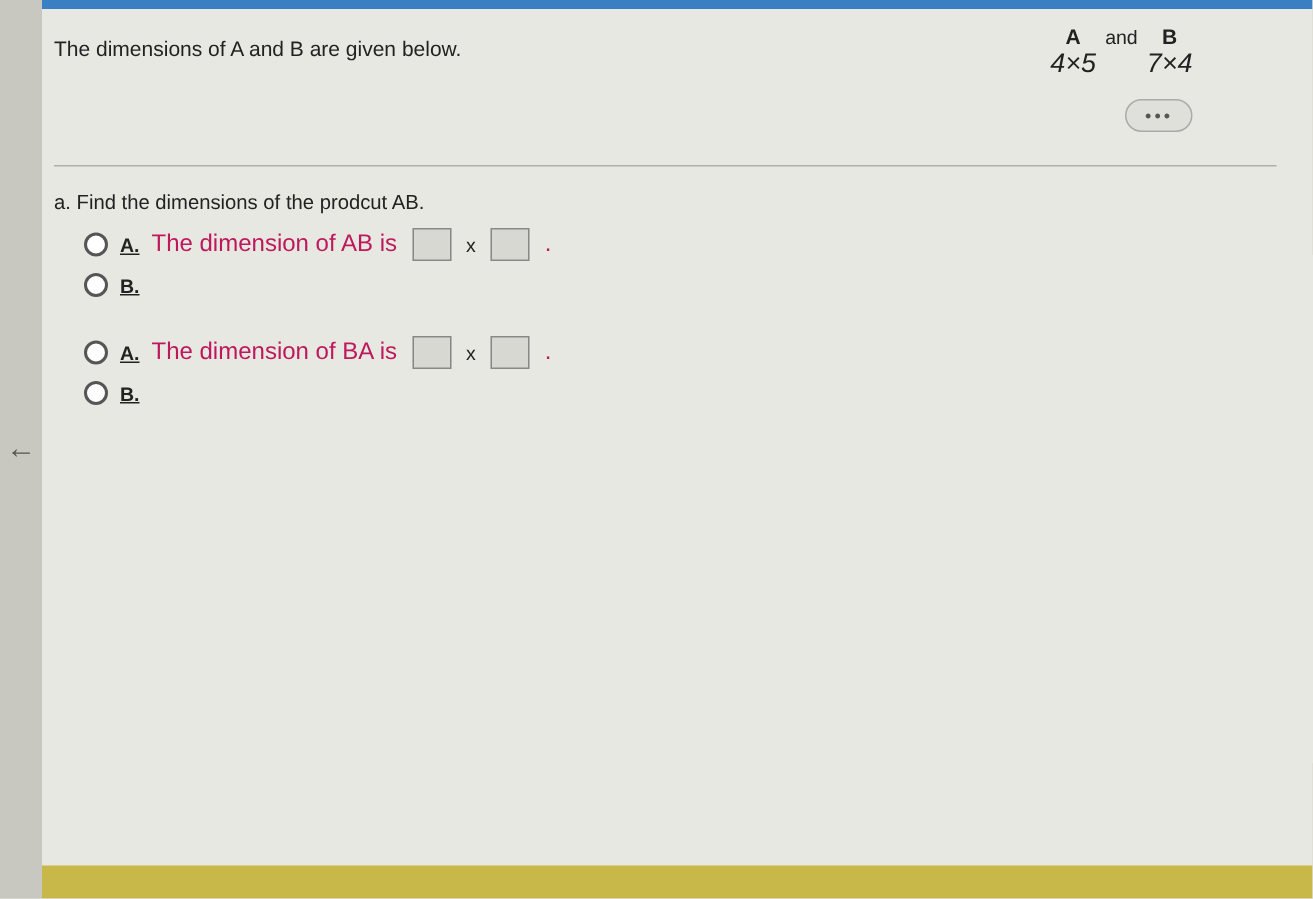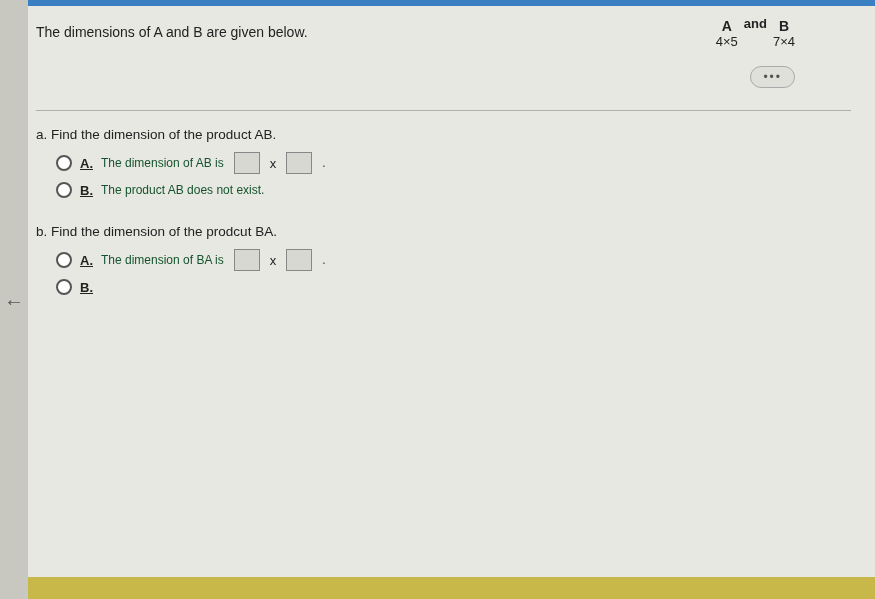--- a/index.html
+++ b/index.html
@@ -76,30 +76,30 @@
       color: #222;
     }
 
     .matrix-label {
       font-size: 14px;
       font-weight: bold;
       color: #222;
     }
 
     .matrix-dim {
-      font-size: 13px;
-      color: #222;
+      font-size: 18px;
+      color: #222;
+      font-style: italic;
     }
 
     .and-text {
       font-size: 13px;
       color: #222;
       align-self: center;
       margin-bottom: 20px;
-      font-weight: bold;
     }
 
     
     .more-options-btn {
       position: absolute;
       top: 60px;
       right: 80px;
       background: #e0e0da;
       border: 1px solid #aaa;
       border-radius: 12px;
@@ -148,22 +148,22 @@
     }
 
     .option-label-letter {
       font-size: 13px;
       color: #222;
       font-weight: bold;
       text-decoration: underline;
     }
 
     .option-text {
-      font-size: 12px;
-      color: #14532d;
+      font-size: 16px;
+      color: #be185d;
     }
 
     .dim-input {
       width: 26px;
       height: 22px;
       border: 1px solid #888;
       background: #d8d8d2;
       display: inline-block;
       vertical-align: middle;
       margin: 0 2px;
@@ -205,41 +205,39 @@
         <span class="matrix-label">B</span>
         <span class="matrix-dim">7×4</span>
       </div>
     </div>
 
     <button class="more-options-btn">•••</button>
 
     <div class="divider"></div>
 
     <div class="part-section">
-      <div class="part-label">a.  Find the dimension of the product AB.</div>
+      <div class="part-label">a.  Find the dimensions of the prodcut AB.</div>
 
       <div class="option-row">
         <div class="radio-circle"></div>
         <span class="option-label-letter">A.</span>
         <span class="option-text">The dimension of AB is</span>
         <div class="dim-input"></div>
         <span class="times-symbol">x</span>
         <div class="dim-input"></div>
         <span class="option-text">.</span>
       </div>
 
       <div class="option-row">
         <div class="radio-circle"></div>
         <span class="option-label-letter">B.</span>
-        <span class="option-text">The product AB does not exist.</span>
       </div>
     </div>
 
     <div class="part-section">
-      <div class="part-label">b.  Find the dimension of the prodcut BA.</div>
 
       <div class="option-row">
         <div class="radio-circle"></div>
         <span class="option-label-letter">A.</span>
         <span class="option-text">The dimension of BA is</span>
         <div class="dim-input"></div>
         <span class="times-symbol">x</span>
         <div class="dim-input"></div>
         <span class="option-text">.</span>
       </div>

